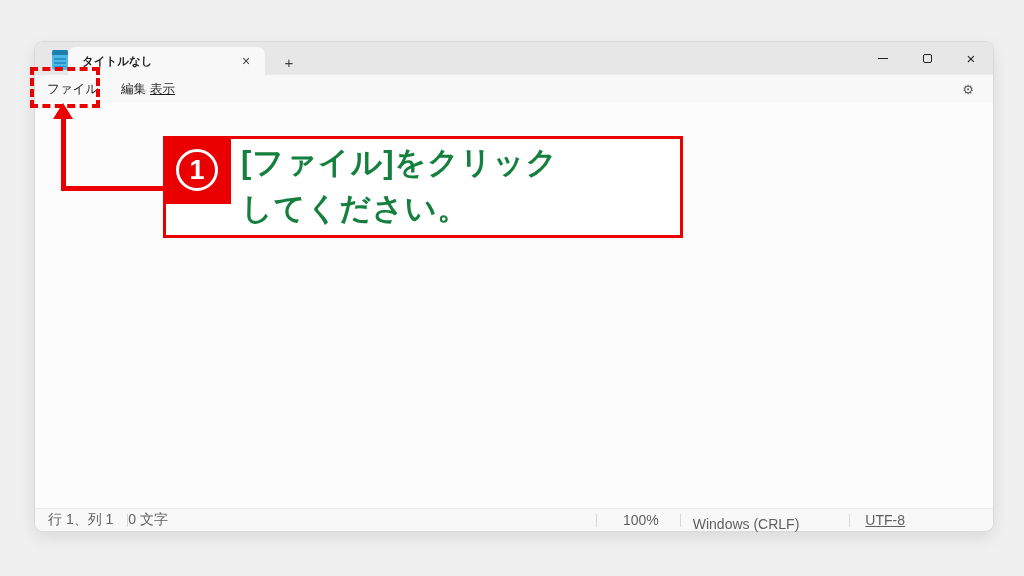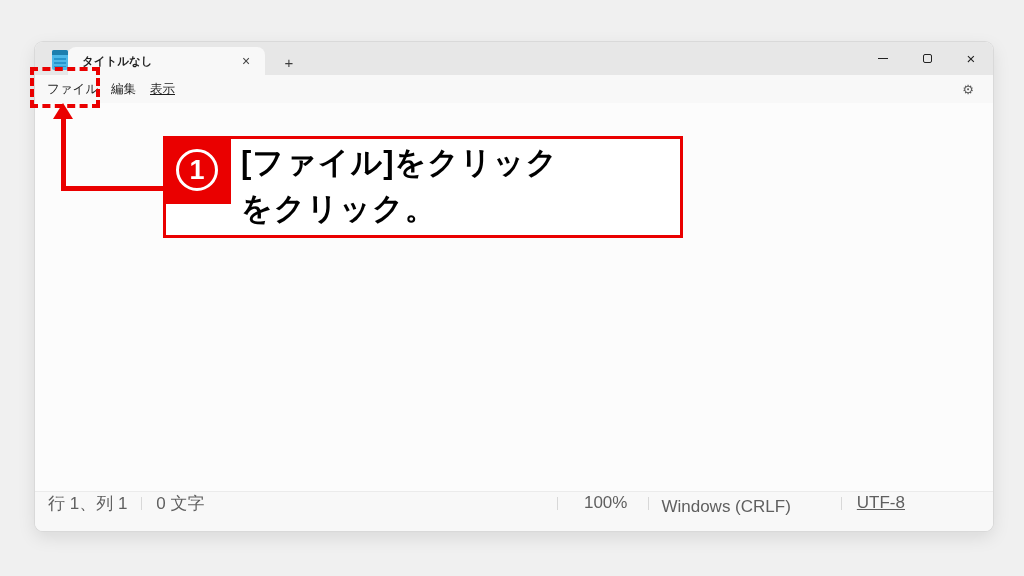--- a/index.html
+++ b/index.html
@@ -64,45 +64,45 @@
   
   .menubar {
     position:absolute; left:0; top:33px; width:100%; height:36px;
     background:#f8f8f8; border-bottom:5px solid #a21caf;
   }
   .menu-item {
     position:absolute; top:0; height:28px; display:flex; align-items:center;
     font-size:12.5px; color:#1f1f1f; padding:0 2px;
   }
   .menu-file  { left:10px; }
-  .menu-edit  { left:74px; }
+  .menu-edit  { left:84px; }
   .menu-view  { left:113px;text-decoration:underline; }
   .gear {
     position:absolute; right:14px; top:3px; width:22px; height:22px;
     display:flex; align-items:center; justify-content:center;
     color:#5a5a5a; font-size:13px;
   }
 
   
   .editor {
     position:absolute; left:0; top:61px; width:100%; height:405px;
     background:#fcfcfc;
   }
 
   
   .statusbar {
-    position:absolute; left:0; bottom:0; width:100%; height:40px;
+    position:absolute; left:0; bottom:0; width:100%; height:23px;
     background:#f8f8f8; border-top:1px solid #ebebeb; border-radius:0 0 8px 8px;
-    font-size:17px; color:#5f5f5f;
+    font-size:14px; color:#5f5f5f;
   }
   .sb-left { position:absolute; left:13px; top:0; height:22px; display:flex; align-items:center; }
   .sb-right { position:absolute; right:0; top:0; height:22px; display:flex; align-items:center; }
   .sb-sep { width:1px; height:13px; background:#d8d8d8; }
   .sb-pos   { margin-right:14px; }
-  .sb-chars { margin-left:14px;text-align:center; }
+  .sb-chars { margin-left:0;text-align:center; }
   .sb-zoom  { margin:0 21px 0 26px; }
   .sb-eol   { margin:8px 50px 0 12px; }
   .sb-enc   { margin:0 88px 0 15px;text-decoration:underline; }
 
   
   .hl-rect {
     position:absolute; left:30px; top:67px; width:70px; height:41px;
     border:4px dashed #ea0000; z-index:30;
   }
   .arrow-head {
@@ -126,21 +126,21 @@
     position:absolute; left:-3px; top:-3px; width:68px; height:68px;
     background:#ea0000; display:flex; align-items:center; justify-content:center;
   }
   .step-circle {
     width:42px; height:42px; border:3px solid #fff; border-radius:50%;
     display:flex; align-items:center; justify-content:center;
     color:#fff; font-size:27px; font-weight:700; line-height:1;
   }
   .callout-text {
     position:absolute; left:75px; top:1px; width:438px;
-    font-size:31px; font-weight:800; color:#000000; line-height:46px;
+    font-size:31px; font-weight:800; color:#15803d; line-height:46px;
     letter-spacing:1px; white-space:nowrap;
   }
 </style>
 </head>
 <body>
 
 <div class="np-window">
 
   <div class="titlebar">
     <div class="app-icon"></div>
@@ -193,15 +193,15 @@
 <div class="arrow-head"></div>
 <div class="arrow-v"></div>
 <div class="arrow-h"></div>
 
 <div class="callout">
   <div class="step-badge">
     <div class="step-circle">1</div>
   </div>
   <div class="callout-text">
     <div>[ファイル]をクリック</div>
-    <div>をクリック。</div>
+    <div>してください。</div>
   </div>
 </div>
 
 </body></html>

